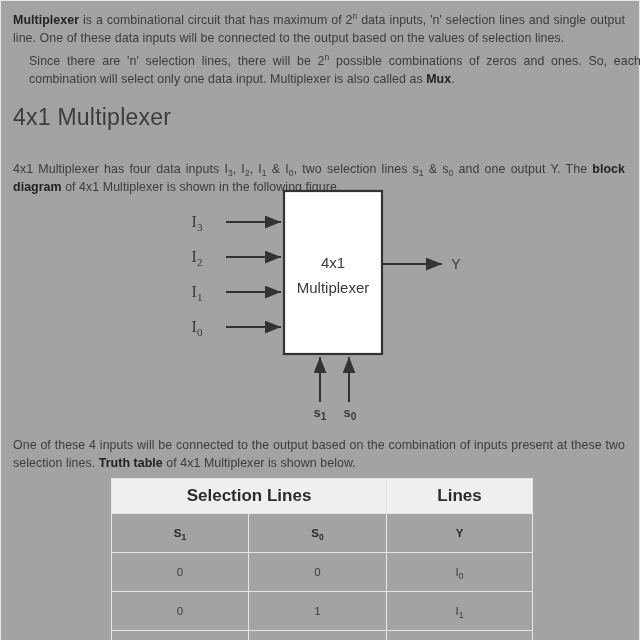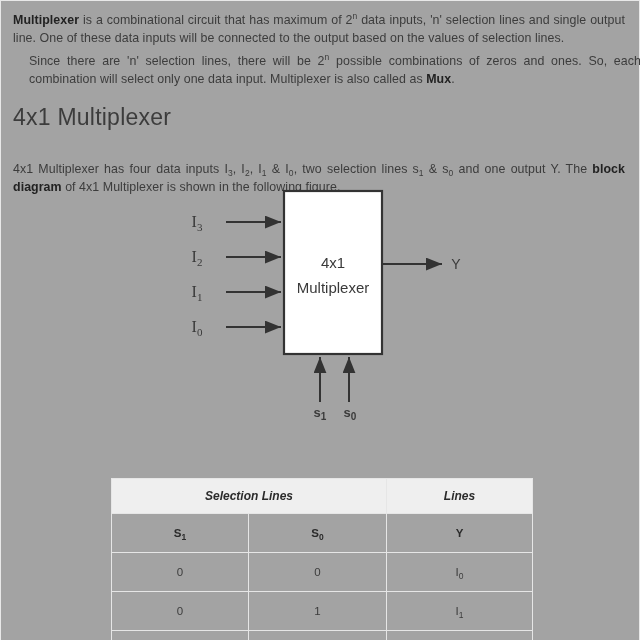--- a/index.html
+++ b/index.html
@@ -73,22 +73,21 @@
     font-size: 11.5px;
     color: #3c3c3c;
     height: 38px;
     padding: 0;
   }
   #truth-table thead th {
     background: #efefef;
     font-weight: bold;
     color: #2b2b2b;
     height: 34px;
-    font-size: 12px;
-    font-style: italic;
+    font-size: 17px;
   }
   #truth-table tbody tr.subhead td {
     font-weight: bold;
     color: #2b2b2b;
   }
   #truth-table col.c1 { width: 137px; }
   #truth-table col.c2 { width: 138px; }
   #truth-table col.c3 { width: 146px; }
 </style>
 </head>
@@ -140,20 +139,23 @@
       <text x="455" y="83" font-family="'Liberation Sans', sans-serif" font-size="14" fill="#3a3a3a" text-anchor="middle">Y</text>
 
       <line x1="319" y1="216" x2="319" y2="171" stroke="#333333" stroke-width="2" marker-end="url(#arrowU)"></line>
       <line x1="348" y1="216" x2="348" y2="171" stroke="#333333" stroke-width="2" marker-end="url(#arrowU)"></line>
 
       <text x="319" y="231" font-family="'Liberation Sans', sans-serif" font-size="13" fill="#3a3a3a" text-anchor="middle" font-weight="bold">s<tspan font-size="10" dy="3">1</tspan></text>
       <text x="349" y="231" font-family="'Liberation Sans', sans-serif" font-size="13" fill="#3a3a3a" text-anchor="middle" font-weight="bold">s<tspan font-size="10" dy="3">0</tspan></text>
     </svg>
   </div>
 
+  <p class="para" id="p4">
+    <span>One of these 4 inputs will be connected to the output based on the combination of inputs present at these two selection lines. </span><b>Truth table</b><span> of 4x1 Multiplexer is shown below.</span>
+  </p>
 
   <table id="truth-table">
     <colgroup>
       <col class="c1">
         <col class="c2">
         <col class="c3">
     </colgroup>
     <thead>
       <tr>
         <th colspan="2">Selection Lines</th>

